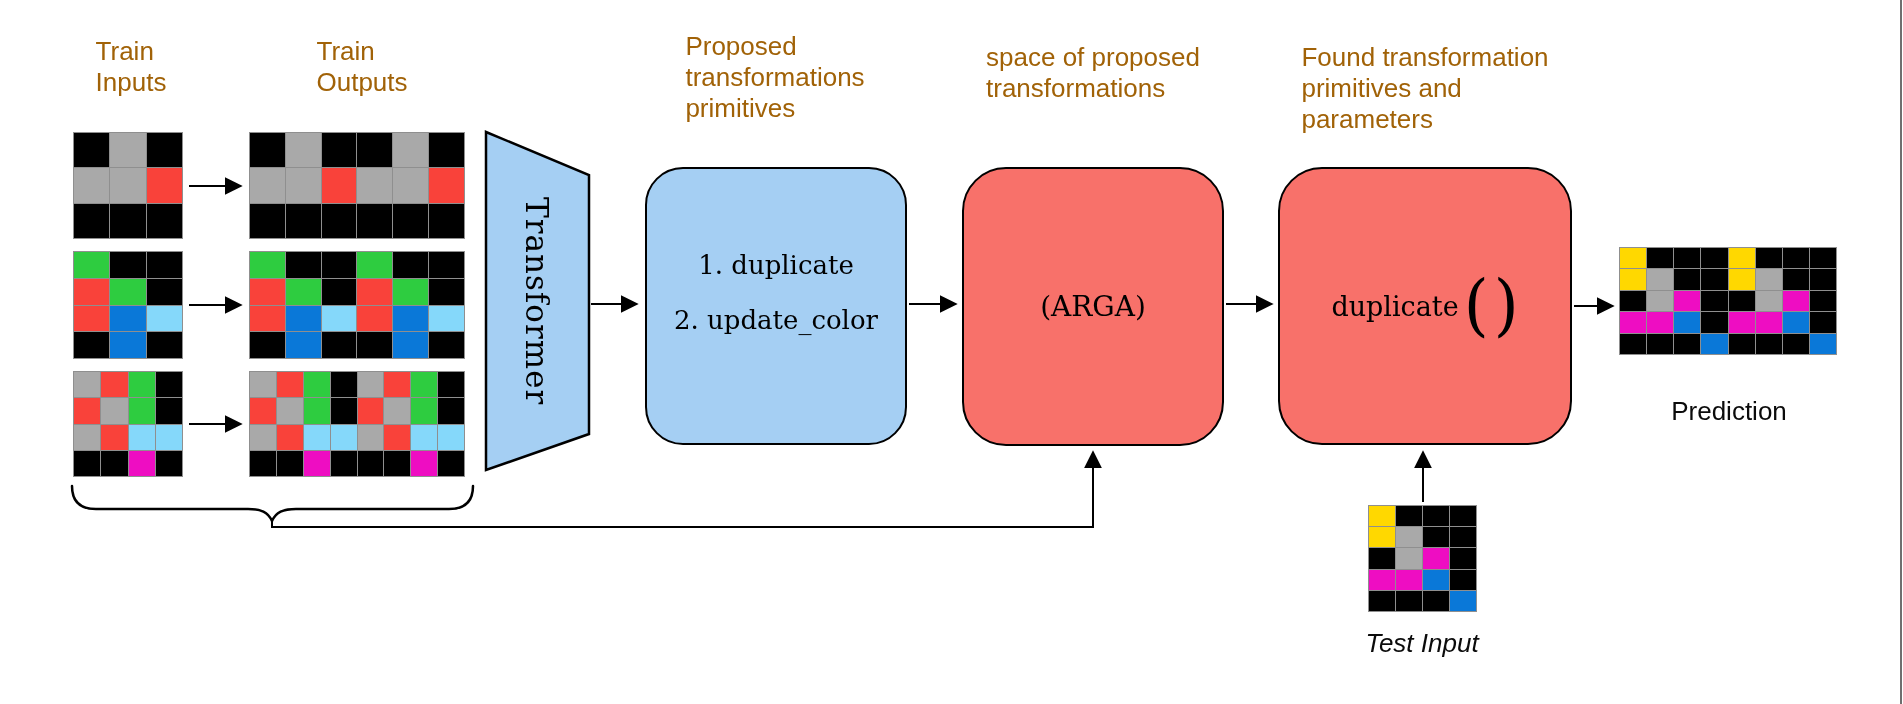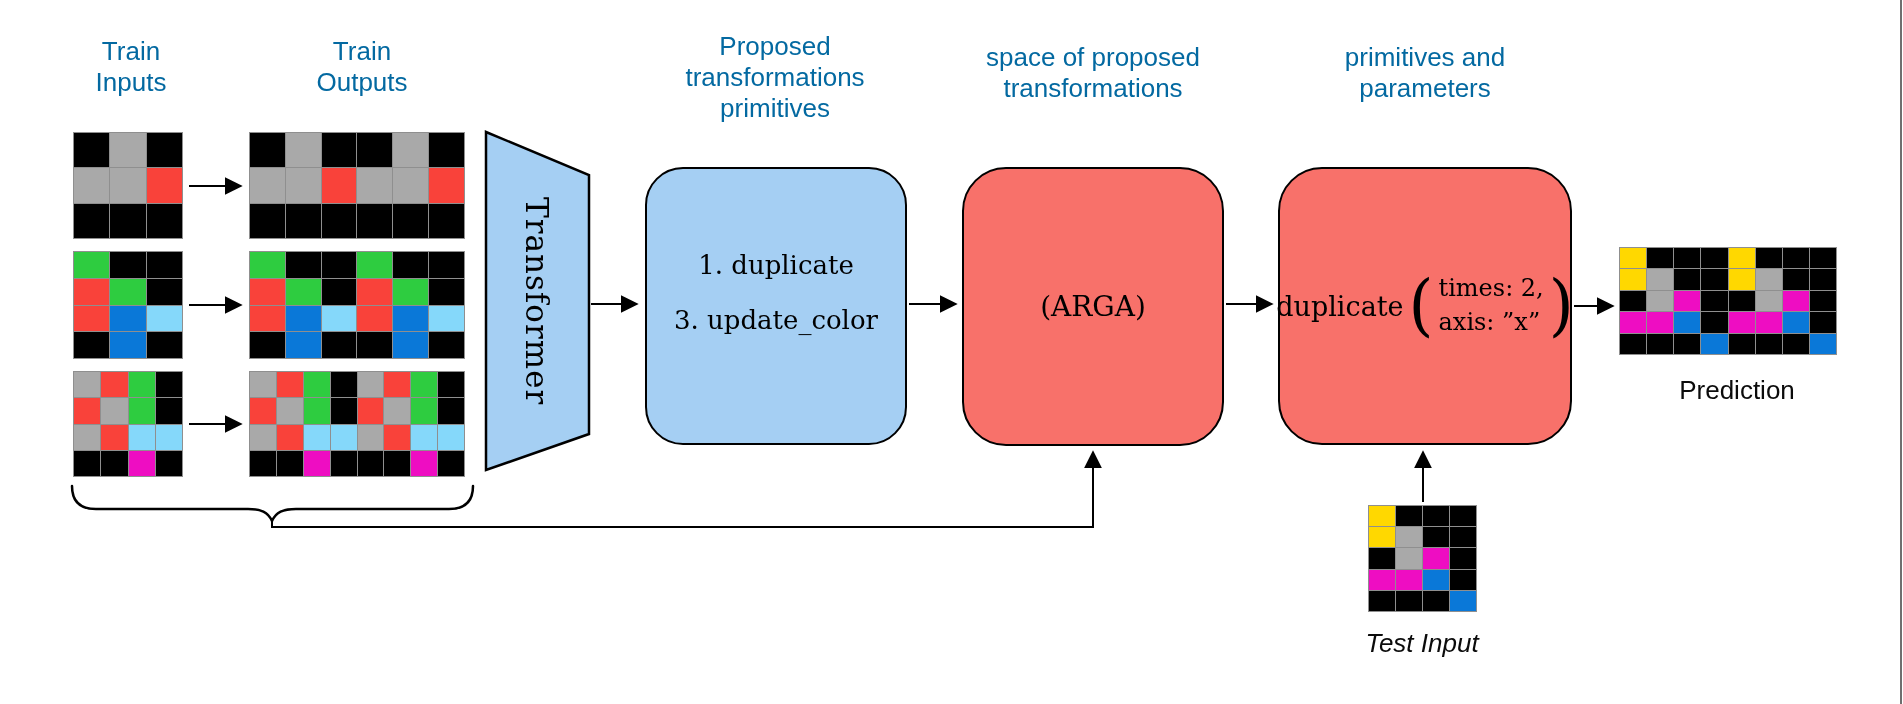--- a/index.html
+++ b/index.html
@@ -2,22 +2,22 @@
 <html style="--box-blue: #a5cff3; --box-red: #f8716a; --ink: #000000; --grid-line: #8f8f8f; --frame-line: #6f6f6f;"><head>
 <meta charset="utf-8">
 <style>
   html,body{margin:0;padding:0;}
   body{
     width:1903px;height:704px;position:relative;background:#ffffff;
     font-family:"Liberation Sans",sans-serif;color:#000;overflow:hidden;
   }
   
   .hdr{
-    position:absolute;transform:translateX(-50%);text-align:center;
-    font:26px/31px "Liberation Sans",sans-serif;color:#0369a1;white-space:nowrap;
+    position:absolute;transform:translateX(-50%);text-align:left;
+    font:26px/31px "Liberation Sans",sans-serif;color:#a16207;white-space:nowrap;
   }
   .caption{
     position:absolute;transform:translateX(-50%);text-align:center;
     font:26px/30px "Liberation Sans",sans-serif;color:#0b0b0b;white-space:nowrap;
   }
   
   .grid{
     position:absolute;display:grid;gap:1px;box-sizing:border-box;
     background:var(--grid-line);border:1px solid var(--grid-line);
   }
@@ -90,20 +90,21 @@
 <div class="hdr" style="left:775px;top:31px">
   <div>Proposed</div>
   <div>transformations</div>
   <div>primitives</div>
 </div>
 <div class="hdr" style="left:1093px;top:42px">
   <div>space of proposed</div>
   <div>transformations</div>
 </div>
 <div class="hdr" style="left:1425px;top:42px">
+  <div>Found transformation</div>
   <div>primitives and</div>
   <div>parameters</div>
 </div>
 
 <div class="grid" style="left: 73px; top: 132px; width: 110px; height: 107px; grid-template-columns: repeat(3, 1fr); grid-template-rows: repeat(3, 1fr);">
     <div style="background: rgb(0, 0, 0);"></div>
     <div style="background: rgb(169, 169, 169);"></div>
     <div style="background: rgb(0, 0, 0);"></div>
     <div style="background: rgb(169, 169, 169);"></div>
     <div style="background: rgb(169, 169, 169);"></div>
@@ -223,38 +224,34 @@
     <div style="background: rgb(0, 0, 0);"></div>
     <div style="background: rgb(238, 13, 194);"></div>
     <div style="background: rgb(0, 0, 0);"></div>
   </div>
 
 <div class="transformer-label" style="left:518px;top:170px;width:38px;height:262px;">Transformer</div>
 
 <div class="rbox box-blue" style="left:645px;top:167px;width:262px;height:278px;border-radius:38px;">
   <div class="primitives-list">
     <div>1. duplicate</div>
-    <div>3. update_color</div>
+    <div>2. update_color</div>
   </div>
 </div>
 
 <div class="rbox box-red" style="left:962px;top:167px;width:262px;height:279px;border-radius:44px;">
   <div class="engine-content">
     <div>(ARGA)</div>
   </div>
 </div>
 
 <div class="rbox box-red" style="left:1278px;top:167px;width:294px;height:278px;border-radius:44px;">
   <div class="found-row">
     <span class="found-fn">duplicate</span>
     <span class="paren">(</span>
-    <span class="found-args">
-      <span>times: 2,</span>
-      <span>axis: ”x”</span>
-    </span>
     <span class="paren">)</span>
   </div>
 </div>
 
 <div class="grid" style="left: 1619px; top: 247px; width: 218px; height: 108px; grid-template-columns: repeat(8, 1fr); grid-template-rows: repeat(5, 1fr);">
     <div style="background: rgb(255, 216, 0);"></div>
     <div style="background: rgb(0, 0, 0);"></div>
     <div style="background: rgb(0, 0, 0);"></div>
     <div style="background: rgb(0, 0, 0);"></div>
     <div style="background: rgb(255, 216, 0);"></div>
@@ -287,21 +284,21 @@
     <div style="background: rgb(0, 0, 0);"></div>
     <div style="background: rgb(0, 0, 0);"></div>
     <div style="background: rgb(0, 0, 0);"></div>
     <div style="background: rgb(0, 0, 0);"></div>
     <div style="background: rgb(10, 120, 216);"></div>
     <div style="background: rgb(0, 0, 0);"></div>
     <div style="background: rgb(0, 0, 0);"></div>
     <div style="background: rgb(0, 0, 0);"></div>
     <div style="background: rgb(10, 120, 216);"></div>
   </div>
-<div class="caption" style="left:1729px;top:375px;margin-left:8px;">Prediction</div>
+<div class="caption" style="left:1729px;top:396px;">Prediction</div>
 
 <div class="grid" style="left: 1368px; top: 505px; width: 109px; height: 107px; grid-template-columns: repeat(4, 1fr); grid-template-rows: repeat(5, 1fr);">
     <div style="background: rgb(255, 216, 0);"></div>
     <div style="background: rgb(0, 0, 0);"></div>
     <div style="background: rgb(0, 0, 0);"></div>
     <div style="background: rgb(0, 0, 0);"></div>
     <div style="background: rgb(255, 216, 0);"></div>
     <div style="background: rgb(169, 169, 169);"></div>
     <div style="background: rgb(0, 0, 0);"></div>
     <div style="background: rgb(0, 0, 0);"></div>

